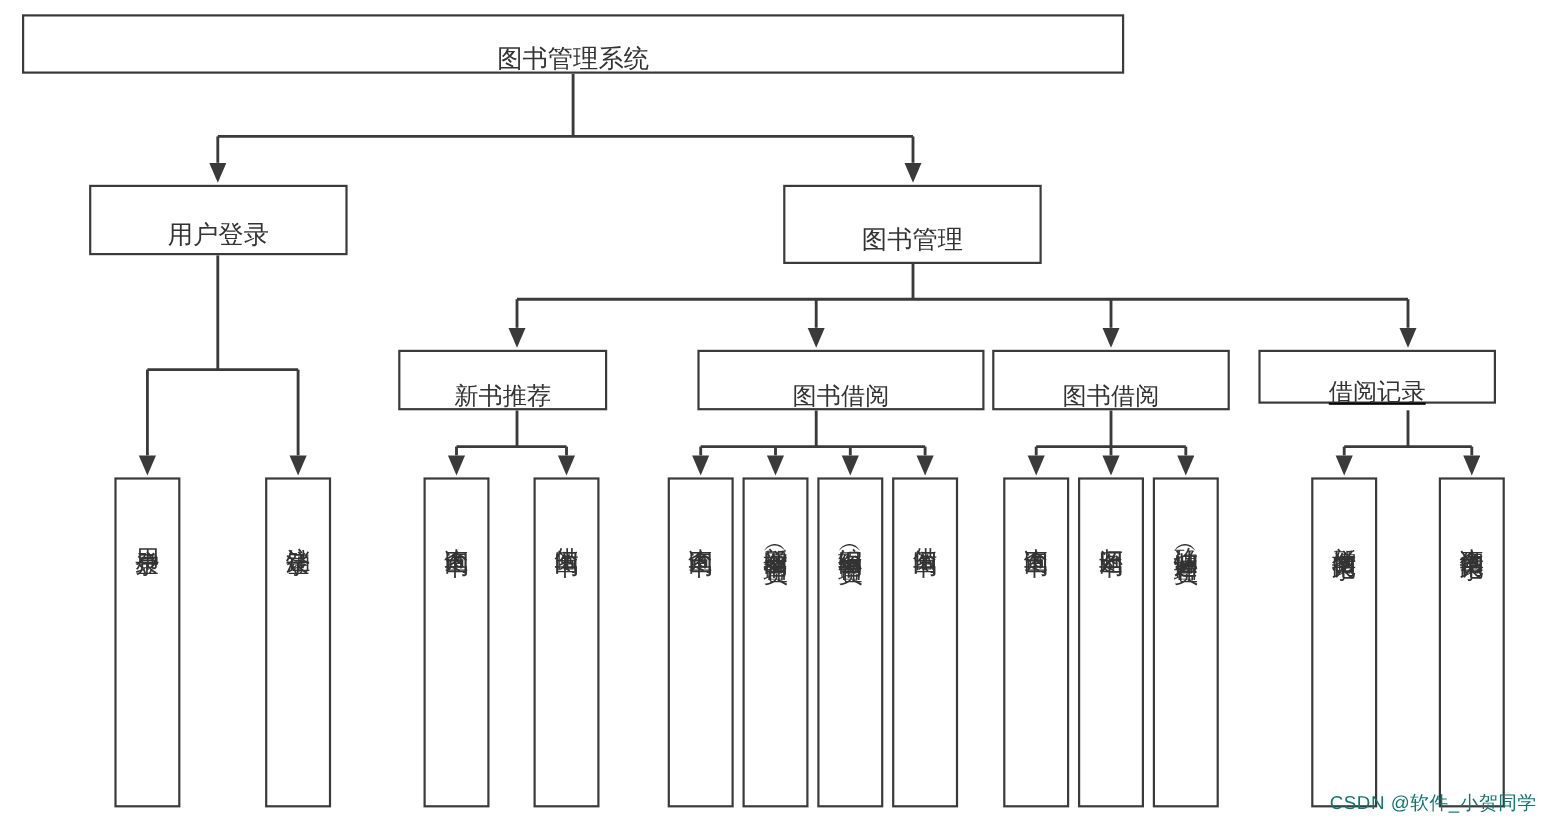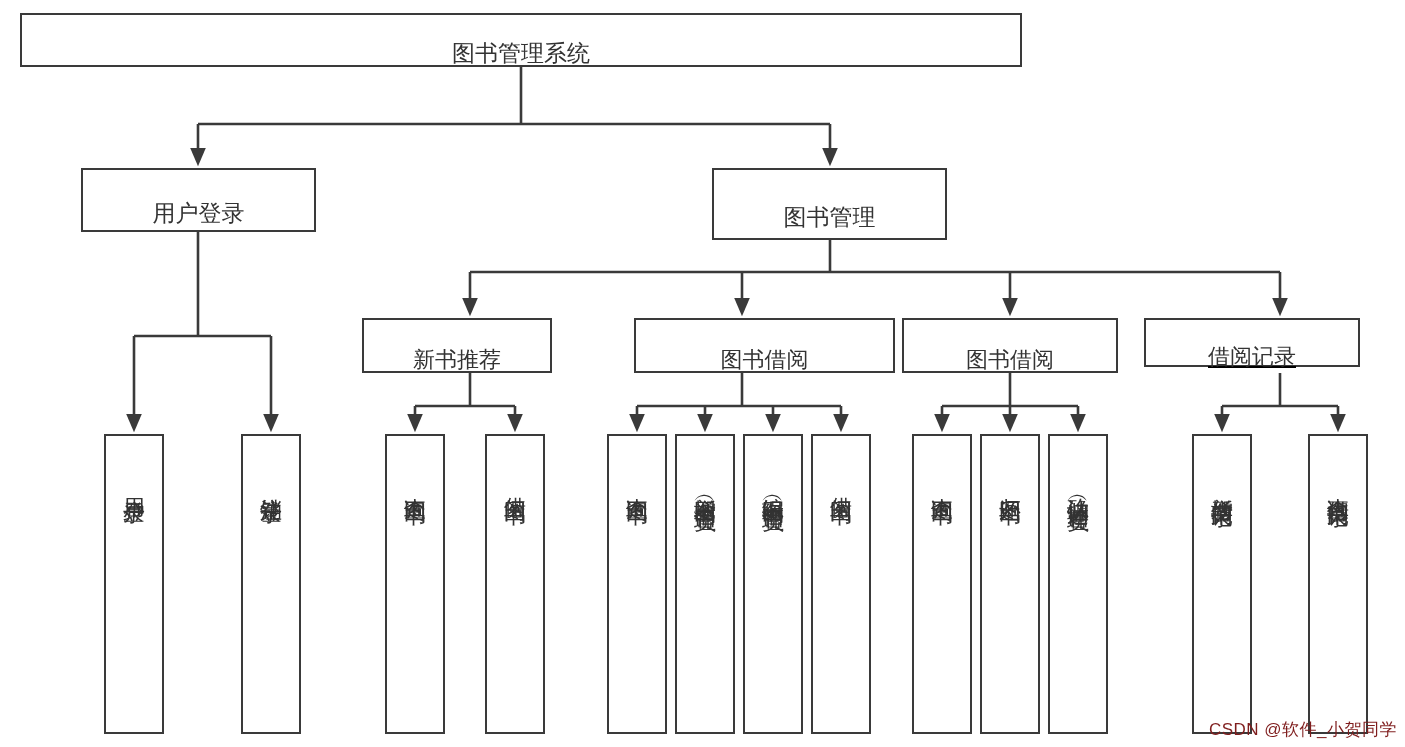--- a/index.html
+++ b/index.html
@@ -56,21 +56,21 @@
     text-orientation: upright;
     letter-spacing: 2px;
     line-height: 1;
     white-space: pre;
   }
   #watermark {
     position: absolute;
     right: 8px;
     bottom: 6px;
     font-size: 17px;
-    color: #7f1d1d;
+    color: #0f766e;
     letter-spacing: 0.5px;
     z-index: 3;
     white-space: nowrap;
   }
 </style>
 </head>
 <body>
 
 <div id="canvas">
 

